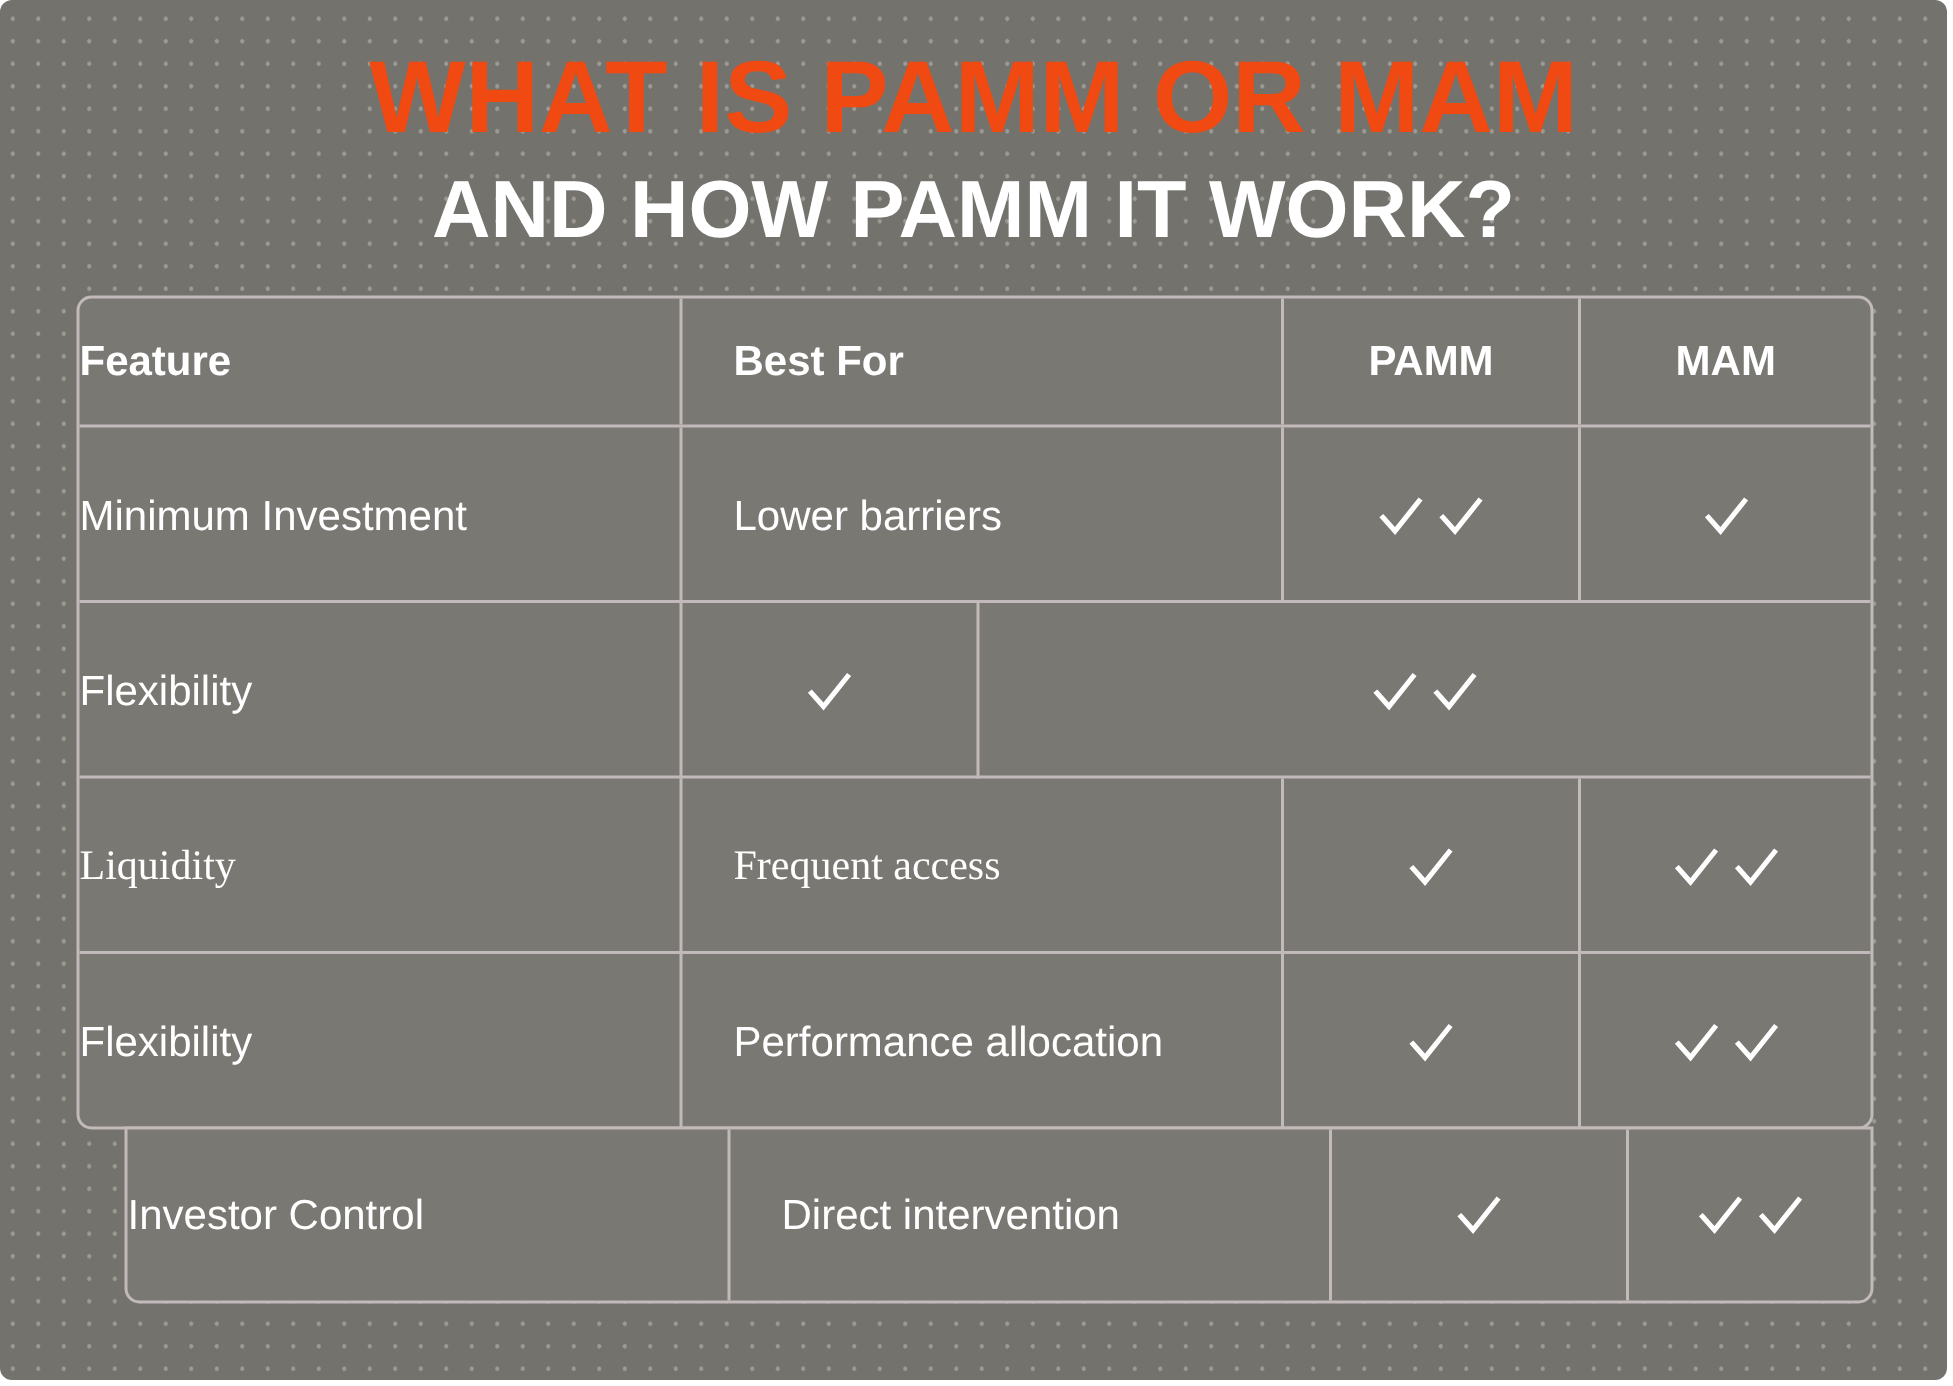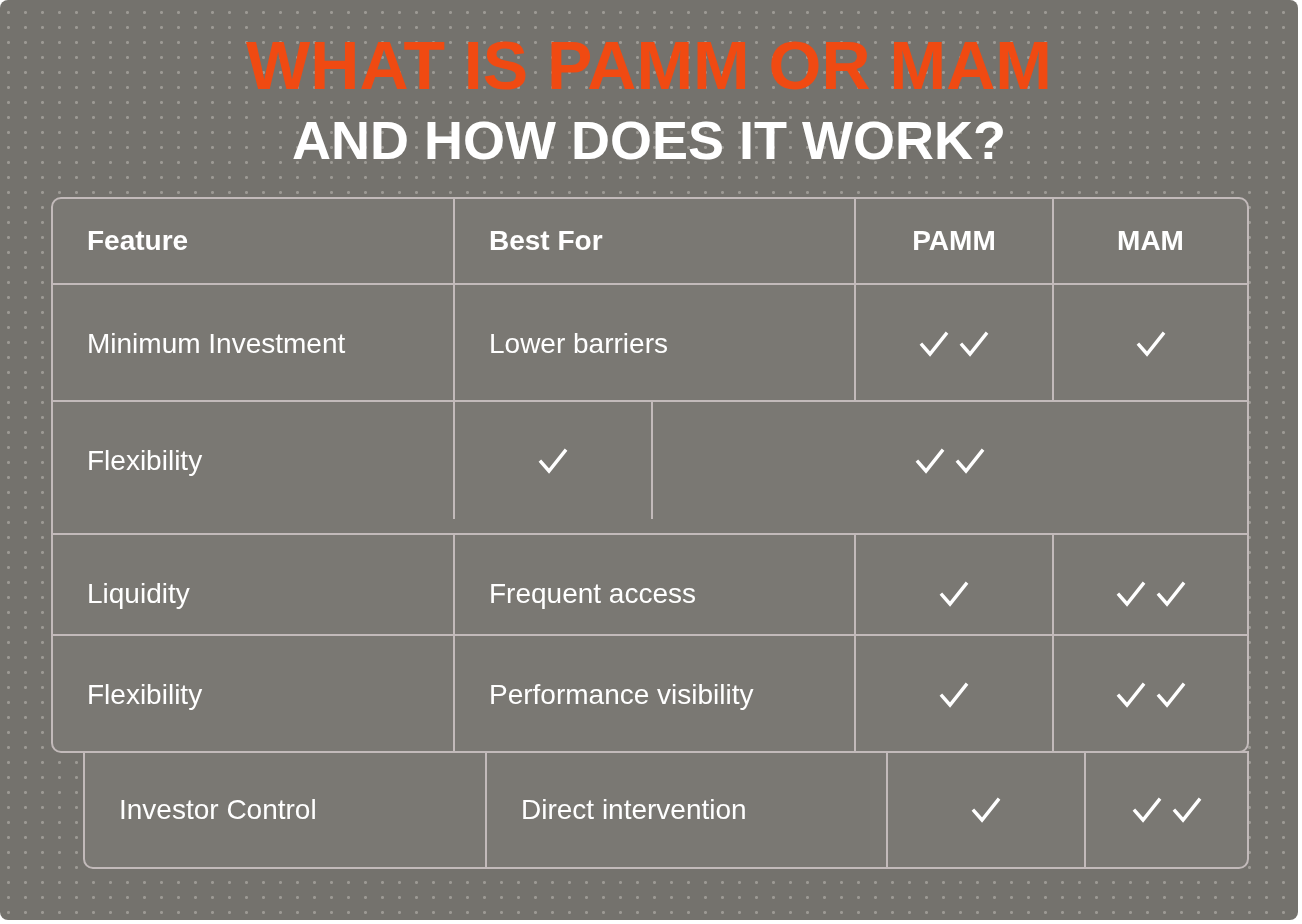--- a/index.html
+++ b/index.html
@@ -25,36 +25,36 @@
     box-sizing:border-box;
   }
   .block.top { border-radius:10px 10px 10px 10px; height:556px; }
   .block.bottom { border-radius:0 0 10px 10px; height:118px; margin-top:-2px;margin-left:32px; }
   .row { position:absolute; left:0; right:0; display:flex; }
   .row .cell {
     box-sizing:border-box; height:100%; display:flex; align-items:center;
     color:#ffffff; font-size:28px;
   }
   .row .cell + .cell { border-left:2px solid #c2baba; }
-  .c1 { width:400px; padding-left:34px; }
+  .c1 { width:400px; }
   .c2 { width:401px; padding-left:34px; }
   .c3 { width:198px; justify-content:center; }
   .c4 { flex:1; justify-content:center; }
   .hdr .cell { font-weight:700; font-size:28px; }
   .sep { border-top:2px solid #c2baba; }
   .checks { display:flex; gap:10px; align-items:center; }
   .check { width:30px; height:28px; display:block; }
   .check path { fill:none; stroke:#ffffff; stroke-width:3.4; stroke-linecap:square; stroke-linejoin:miter; }
 </style>
 </head>
 <body>
 
 <div class="page">
   <h1 class="title title-1">WHAT IS PAMM OR MAM</h1>
-  <h2 class="title title-2">AND HOW DOES IT WORK?</h2>
+  <h2 class="title title-2">AND HOW PAMM IT WORK?</h2>
 
   <div class="tbl-wrap">
     <div class="block top">
       <div class="row hdr" style="top:0; height:84px;">
         <div class="cell c1">Feature</div>
         <div class="cell c2">Best For</div>
         <div class="cell c3">PAMM</div>
         <div class="cell c4">MAM</div>
       </div>
 
@@ -94,21 +94,21 @@
               <svg viewBox="0 0 30 28" class="check">
                 <path d="M3 15 L11 24 L27 4"></path>
               </svg>
               <svg viewBox="0 0 30 28" class="check">
                 <path d="M3 15 L11 24 L27 4"></path>
               </svg>
             </span>
           </div>
       </div>
 
-      <div class="row sep" style="top:334px; height:117px;">
+      <div class="row sep" style="top:318px; height:117px;font-family:Liberation Serif, serif;">
         <div class="cell c1">Liquidity</div>
         <div class="cell c2">Frequent access</div>
         <div class="cell c3">
             <span class="checks">
               <svg viewBox="0 0 30 28" class="check">
                 <path d="M3 15 L11 24 L27 4"></path>
               </svg>
             </span>
           </div>
         <div class="cell c4">
@@ -118,21 +118,21 @@
               </svg>
               <svg viewBox="0 0 30 28" class="check">
                 <path d="M3 15 L11 24 L27 4"></path>
               </svg>
             </span>
           </div>
       </div>
 
       <div class="row sep" style="top:435px; height:117px;">
         <div class="cell c1">Flexibility</div>
-        <div class="cell c2">Performance visibility</div>
+        <div class="cell c2">Performance allocation</div>
         <div class="cell c3">
             <span class="checks">
               <svg viewBox="0 0 30 28" class="check">
                 <path d="M3 15 L11 24 L27 4"></path>
               </svg>
             </span>
           </div>
         <div class="cell c4">
             <span class="checks">
               <svg viewBox="0 0 30 28" class="check">

